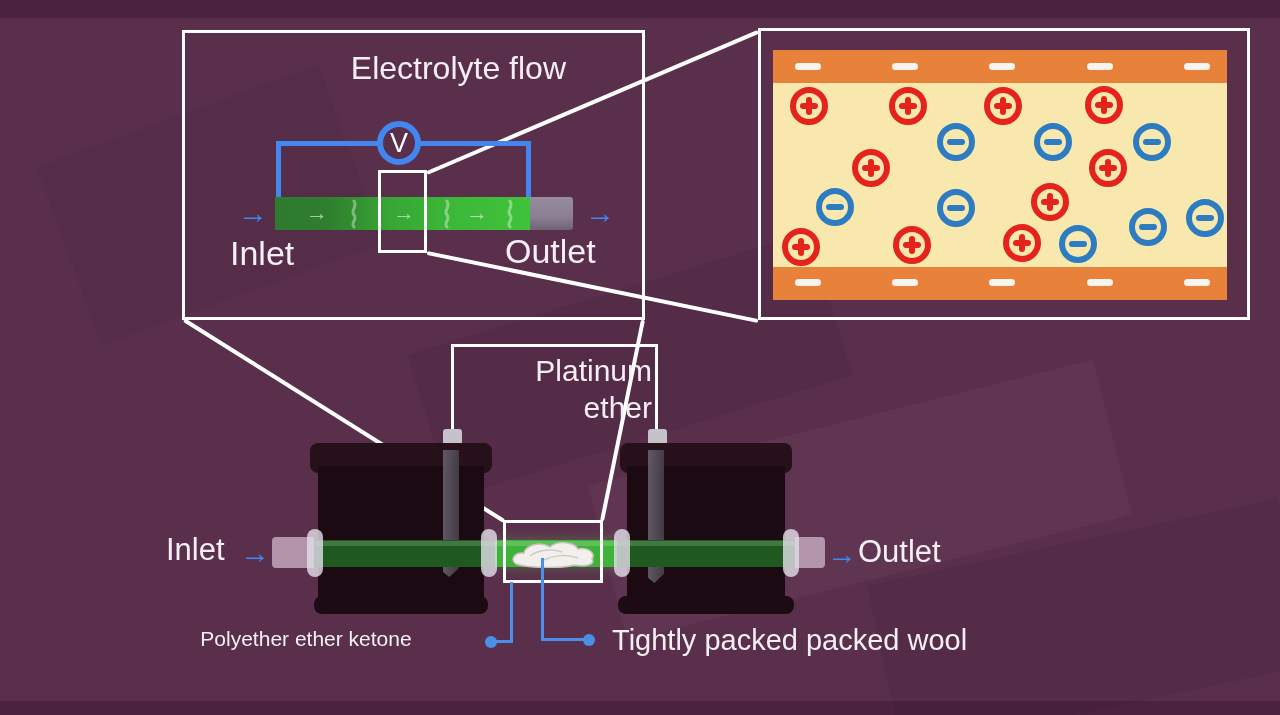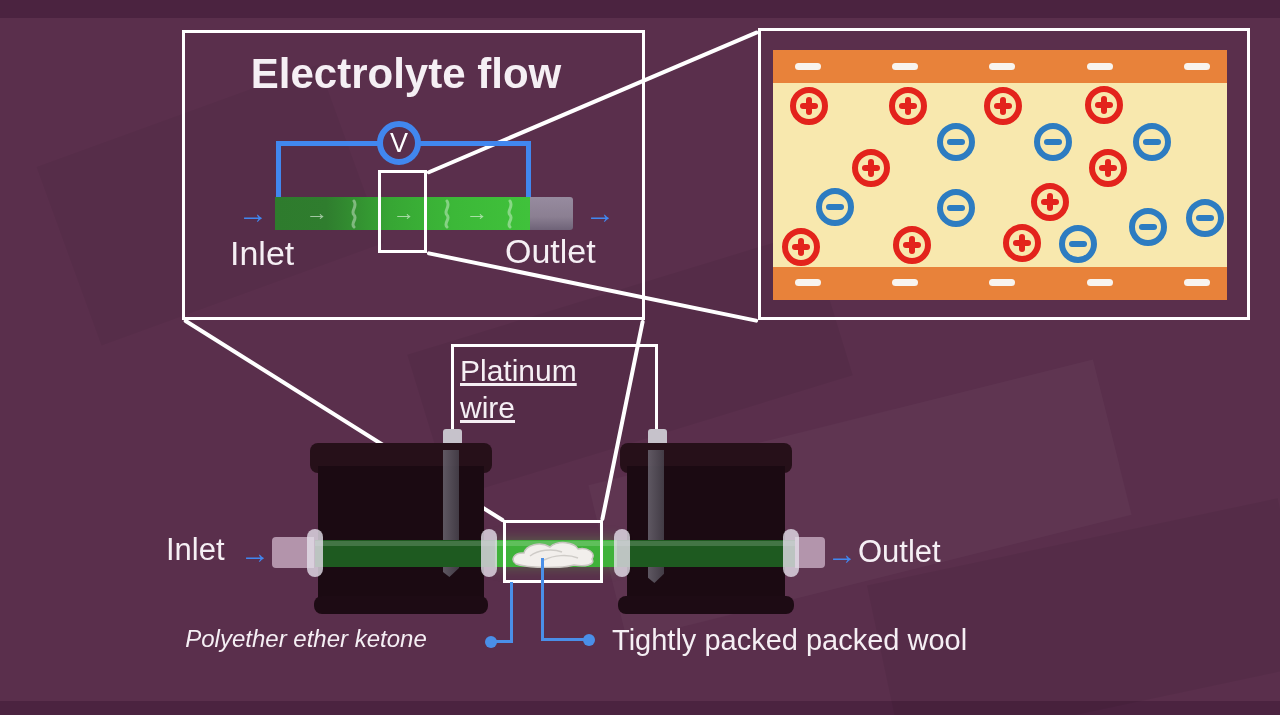--- a/index.html
+++ b/index.html
@@ -89,21 +89,21 @@
   <div class="tex" style="left:60px;top:110px;width:300px;height:190px;background:rgba(0,0,0,.04);transform:rotate(-20deg);"></div>
   <div class="tex" style="left:880px;top:540px;width:420px;height:170px;background:rgba(0,0,0,.05);transform:rotate(-12deg);"></div>
 
   <div class="conn" style="left:427px;top:171px;width:360px;transform:rotate(-23.08deg);"></div>
   <div class="conn" style="left:427px;top:251px;width:338px;transform:rotate(11.61deg);"></div>
   <div class="conn" style="left:184px;top:318px;width:378px;transform:rotate(32.14deg);"></div>
   <div class="conn" style="left:643px;top:318px;width:205px;transform:rotate(101.53deg);"></div>
 
   <div class="panel-border" style="left:182px;top:30px;width:463px;height:290px;"></div>
 
-  <div class="abs wtxt" style="left:246px;top:50px;width:320px;text-align:center;font-size:42px;font-weight:bold;">Electrolyte flow</div>
+  <div class="abs wtxt" style="left:246px;top:50px;width:320px;text-align:right;font-size:32px;">Electrolyte flow</div>
 
   <div class="wire" style="left:276px;top:141px;width:254px;height:5px;"></div>
   <div class="wire" style="left:276px;top:141px;width:5px;height:57px;"></div>
   <div class="wire" style="left:526px;top:141px;width:5px;height:57px;"></div>
   <div class="voltmeter" style="left: 377px; top: 121px;">
     <span>V</span>
   </div>
 
   <div class="tube-green"></div>
   <div class="tube-gray"></div>
@@ -159,23 +159,23 @@
       <div class="minus-mark" style="left: 795px; top: 279px;"></div>
       <div class="minus-mark" style="left: 892px; top: 279px;"></div>
       <div class="minus-mark" style="left: 989px; top: 279px;"></div>
       <div class="minus-mark" style="left: 1087px; top: 279px;"></div>
       <div class="minus-mark" style="left: 1184px; top: 279px;"></div>
     </div>
 
   <div class="bracket" style="left:451px;top:344px;width:207px;height:3px;"></div>
   <div class="bracket" style="left:451px;top:344px;width:3px;height:86px;"></div>
   <div class="bracket" style="left:655px;top:344px;width:3px;height:86px;"></div>
-  <div class="abs wtxt" style="left:460px;top:352px;width:192px;text-align:left;font-size:30px;line-height:37px;text-decoration:underline;">
+  <div class="abs wtxt" style="left:460px;top:352px;width:192px;text-align:right;font-size:30px;line-height:37px;">
     <div>Platinum</div>
-    <div>wire</div>
+    <div>ether</div>
   </div>
 
   <div class="cap-top" style="left:443px;top:429px;"></div>
   <div class="cap-base" style="left:438px;top:444px;"></div>
   <div class="cap-top" style="left:648px;top:429px;"></div>
   <div class="cap-base" style="left:643px;top:444px;"></div>
 
   <div class="block-lid" style="left:310px;top:443px;width:182px;"></div>
   <div class="block-body" style="left:318px;top:466px;width:166px;"></div>
   <div class="block-rim" style="left:314px;top:596px;width:174px;"></div>
@@ -209,18 +209,18 @@
   <span class="blue-arrow" style="left:827px;top:537px;">→</span>
   <div class="abs wtxt" style="left:858px;top:534px;font-size:31px;">Outlet</div>
 
   <div class="callout-line" style="left:510px;top:582px;width:3px;height:60px;"></div>
   <div class="callout-line" style="left:491px;top:640px;width:22px;height:3px;"></div>
   <div class="callout-dot" style="left:485px;top:636px;"></div>
   <div class="callout-line" style="left:541px;top:558px;width:3px;height:83px;"></div>
   <div class="callout-line" style="left:542px;top:638px;width:46px;height:3px;"></div>
   <div class="callout-dot" style="left:583px;top:634px;"></div>
 
-  <div class="abs wtxt" style="left:136px;top:622px;width:340px;text-align:center;font-size:24px;line-height:34px;font-style:italic;">
+  <div class="abs wtxt" style="left:136px;top:622px;width:340px;text-align:center;font-size:21px;line-height:34px;">
     <div>Polyether ether ketone</div>
   </div>
   <div class="abs wtxt" style="left:612px;top:624px;font-size:29px;">Tightly packed packed wool</div>
 
 </div>
 
 </body></html>

